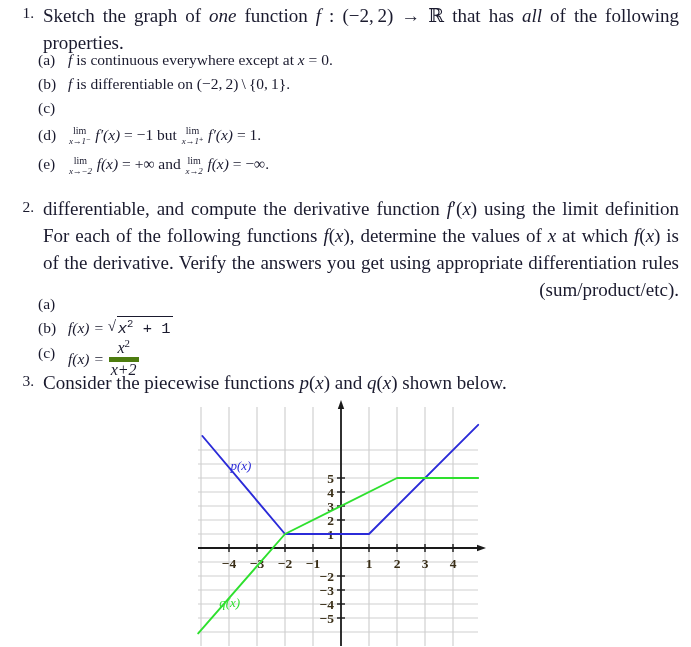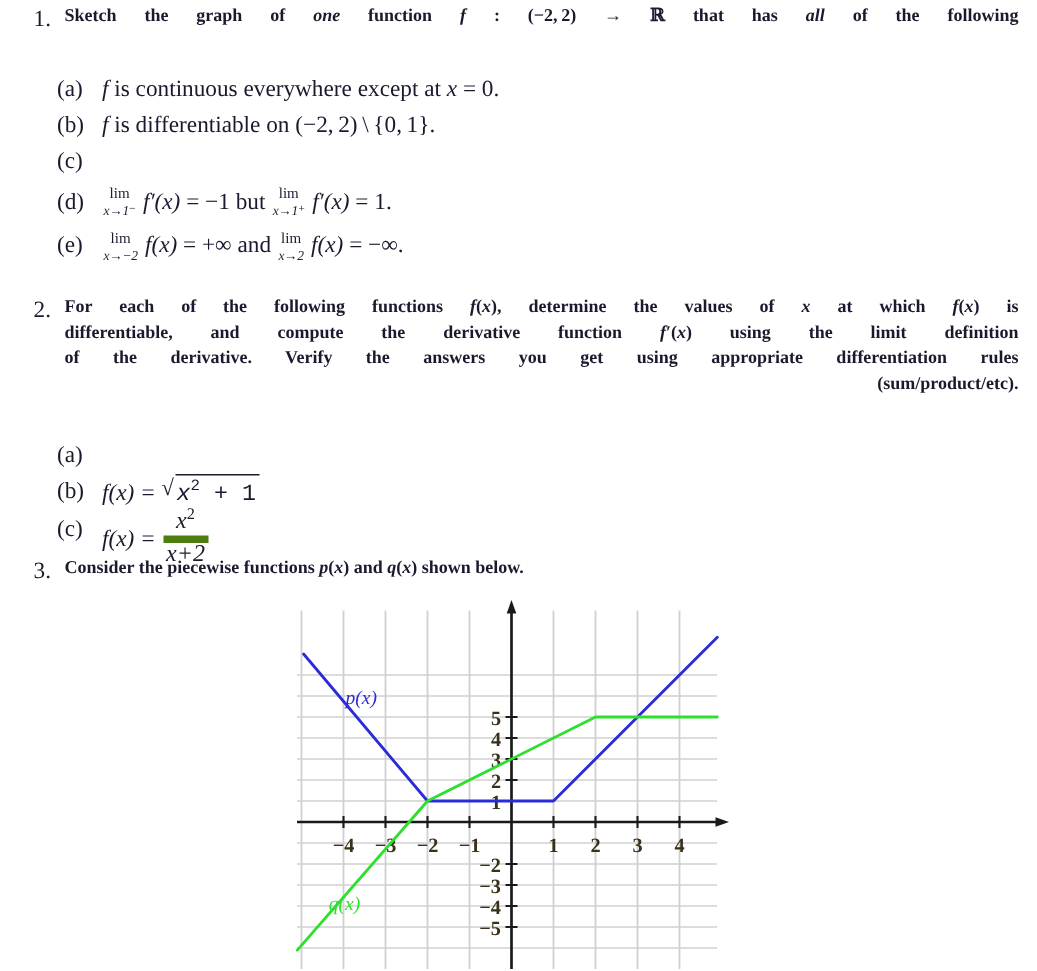--- a/index.html
+++ b/index.html
@@ -17,21 +17,21 @@
   .mi { font-style: italic; }
   .mn { font-style: normal; }
   .blackboard { font-family:"DejaVu Serif", serif; }
 
   
   .problem { position:absolute; display:flex; }
   .pnum {
     width: 26px; text-align: right; flex: none;
     font-size: 15.5px; line-height: 1.42;
   }
-  .pbody { padding-left: 9px; font-size: 12px; line-height: 1.42; font-weight: bold; }
+  .pbody { padding-left: 9px; font-size: 19px; line-height: 1.42; }
 
   #prob1 { left: 8px;  top: 2px;  width: 672px; }
   #prob1 .pbody { width: 636px; }
   #p1-stem { text-align: justify; text-align-last: justify; }
   #p1-stem2 { text-align:left; }
 
   #prob2 { left: 8px;  top: 196px; width: 672px; }
   #prob2 .pbody { width: 636px; }
   .just { text-align: justify; }
   .lastline { text-align: right; }
@@ -76,20 +76,21 @@
 <body>
 
 <div class="sheet">
 
   <div class="problem" id="prob1">
     <div class="pnum">1.</div>
     <div class="pbody">
       <div id="p1-stem">
         Sketch the graph of <span class="mi">one</span> function <span class="mi">f</span> : (−2, 2) → <span class="blackboard">ℝ</span> that has <span class="mi">all</span> of the following
       </div>
+      <div id="p1-stem2">properties.</div>
     </div>
   </div>
 
   <div class="sublist" id="p1-sub">
 
     <div class="subitem">
       <span class="sublabel">(a)</span>
       <span class="subtext">
         <span class="mi">f</span> is continuous everywhere except at <span class="mi">x</span> = 0.
       </span>
@@ -140,24 +141,24 @@
         <span class="mi">f(x)</span>
         <span>= −∞.</span>
       </span>
     </div>
   </div>
 
   <div class="problem" id="prob2">
     <div class="pnum">2.</div>
     <div class="pbody">
       <div class="just" style="text-align-last:justify;">
+        differentiable, and compute the derivative function <span class="mi">f</span>′(<span class="mi">x</span>) using the limit definition
+      </div>
+      <div class="just" style="text-align-last:justify;">
         For each of the following functions <span class="mi">f</span>(<span class="mi">x</span>), determine the values of <span class="mi">x</span> at which <span class="mi">f</span>(<span class="mi">x</span>) is
-      </div>
-      <div class="just" style="text-align-last:justify;">
-        differentiable, and compute the derivative function <span class="mi">f</span>′(<span class="mi">x</span>) using the limit definition
       </div>
       <div class="just" style="text-align-last:justify;">
         of the derivative. Verify the answers you get using appropriate differentiation rules
       </div>
       <div class="lastline">(sum/product/etc).</div>
     </div>
   </div>
 
   <div class="sublist" id="p2-sub">
 

